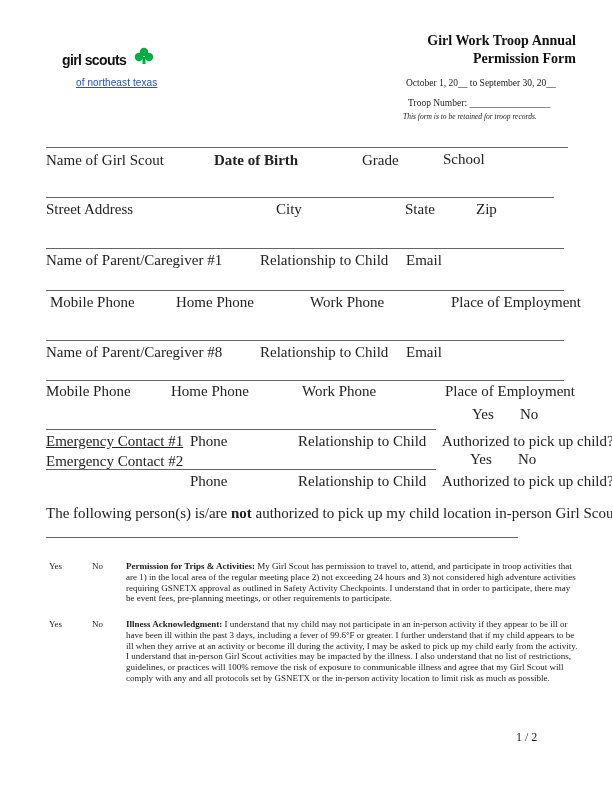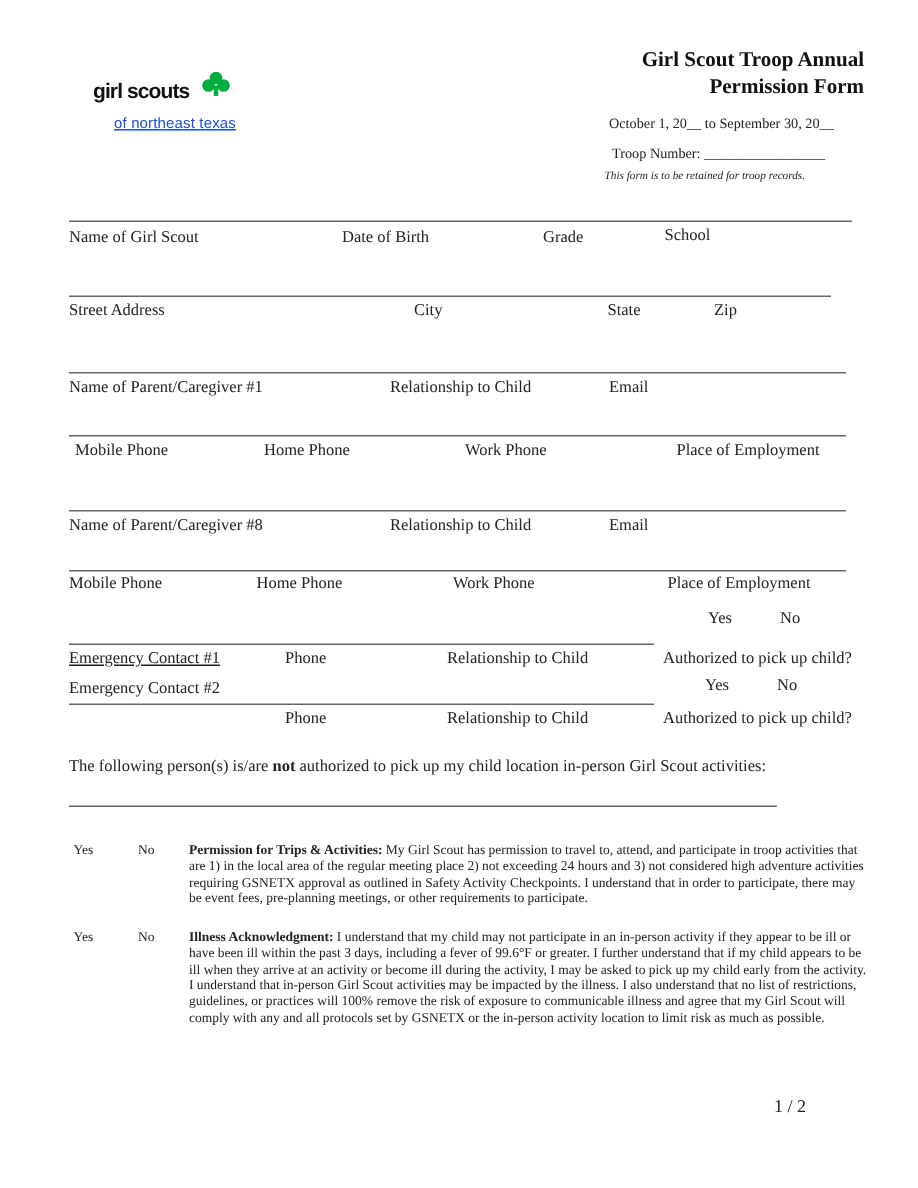--- a/index.html
+++ b/index.html
@@ -1,19 +1,19 @@
 <!DOCTYPE html>
 <html><head>
 <meta charset="utf-8">
 <style>
   html, body { margin:0; padding:0; background:#fff; }
   body { width:612px; height:792px; position:relative; overflow:hidden;
          font-family:"Liberation Serif","DejaVu Serif",serif; color:#222; }
   .abs { position:absolute; }
-  .lbl { position:absolute; font-size:11px; white-space:nowrap; color:#222; }
+  .lbl { position:absolute; font-size:15px; white-space:nowrap; color:#222; }
   .line { position:absolute; height:0; border-top:1px solid #666; }
   .logo-gs { font-family:"Liberation Sans","DejaVu Sans",sans-serif; font-weight:bold; font-size:14px; letter-spacing:-0.6px; color:#111; }
   .logo-ne { font-family:"Liberation Sans","DejaVu Sans",sans-serif; font-size:10px; color:#1d4ed8; letter-spacing:0.1px;text-decoration:underline; }
   .title { font-weight:bold; font-size:14px; text-align:right; line-height:18px; color:#111; }
   .meta { font-size:9.5px; }
   .italic-note { font-style:italic; font-size:7.5px; }
   .para { position:absolute; left:126px; width:452px; font-size:9px; line-height:10.8px; text-align:left; }
   .para b { font-weight:bold; }
   .yn { position:absolute; font-size:9px; }
 </style>
@@ -24,29 +24,29 @@
   <div class="logo-gs">girl scouts</div>
 </div>
 <svg class="abs" style="left:134px; top:47px;" width="20" height="18" viewBox="0 0 20 18">
   <circle cx="10" cy="5" r="4.2" fill="#00ae42"></circle>
   <circle cx="5" cy="10" r="4.2" fill="#00ae42"></circle>
   <circle cx="15" cy="10" r="4.2" fill="#00ae42"></circle>
   <rect x="8.5" y="10" width="3" height="7" fill="#00ae42"></rect>
 </svg>
 <div class="abs logo-ne" style="left:76px; top:77px;">of northeast texas</div>
 
-<div class="abs title" style="right:36px; top:32px;">Girl Scout Troop Annual</div>
+<div class="abs title" style="right:36px; top:32px;">Girl Work Troop Annual</div>
 <div class="abs title" style="right:36px; top:50px;">Permission Form</div>
 <div class="abs meta" style="left:406px; top:78px;">October 1, 20__ to September 30, 20__</div>
 <div class="abs meta" style="left:408px; top:98px;">Troop Number: _________________</div>
 <div class="abs italic-note" style="left:403px; top:112px;">This form is to be retained for troop records.</div>
 
 <div class="line" style="left:46px; top:147px; width:522px;"></div>
 <div class="lbl" style="left:46px; top:152px;">Name of Girl Scout</div>
-<div class="lbl" style="left:228px; top:152px;">Date of Birth</div>
+<div class="lbl" style="left:214px; top:152px;font-weight:bold;">Date of Birth</div>
 <div class="lbl" style="left:362px; top:152px;">Grade</div>
 <div class="lbl" style="left:443px; top:151px;">School</div>
 
 <div class="line" style="left:46px; top:197px; width:508px;"></div>
 <div class="lbl" style="left:46px; top:201px;">Street Address</div>
 <div class="lbl" style="left:276px; top:201px;">City</div>
 <div class="lbl" style="left:405px; top:201px;">State</div>
 <div class="lbl" style="left:476px; top:201px;">Zip</div>
 
 <div class="line" style="left:46px; top:248px; width:518px;"></div>

